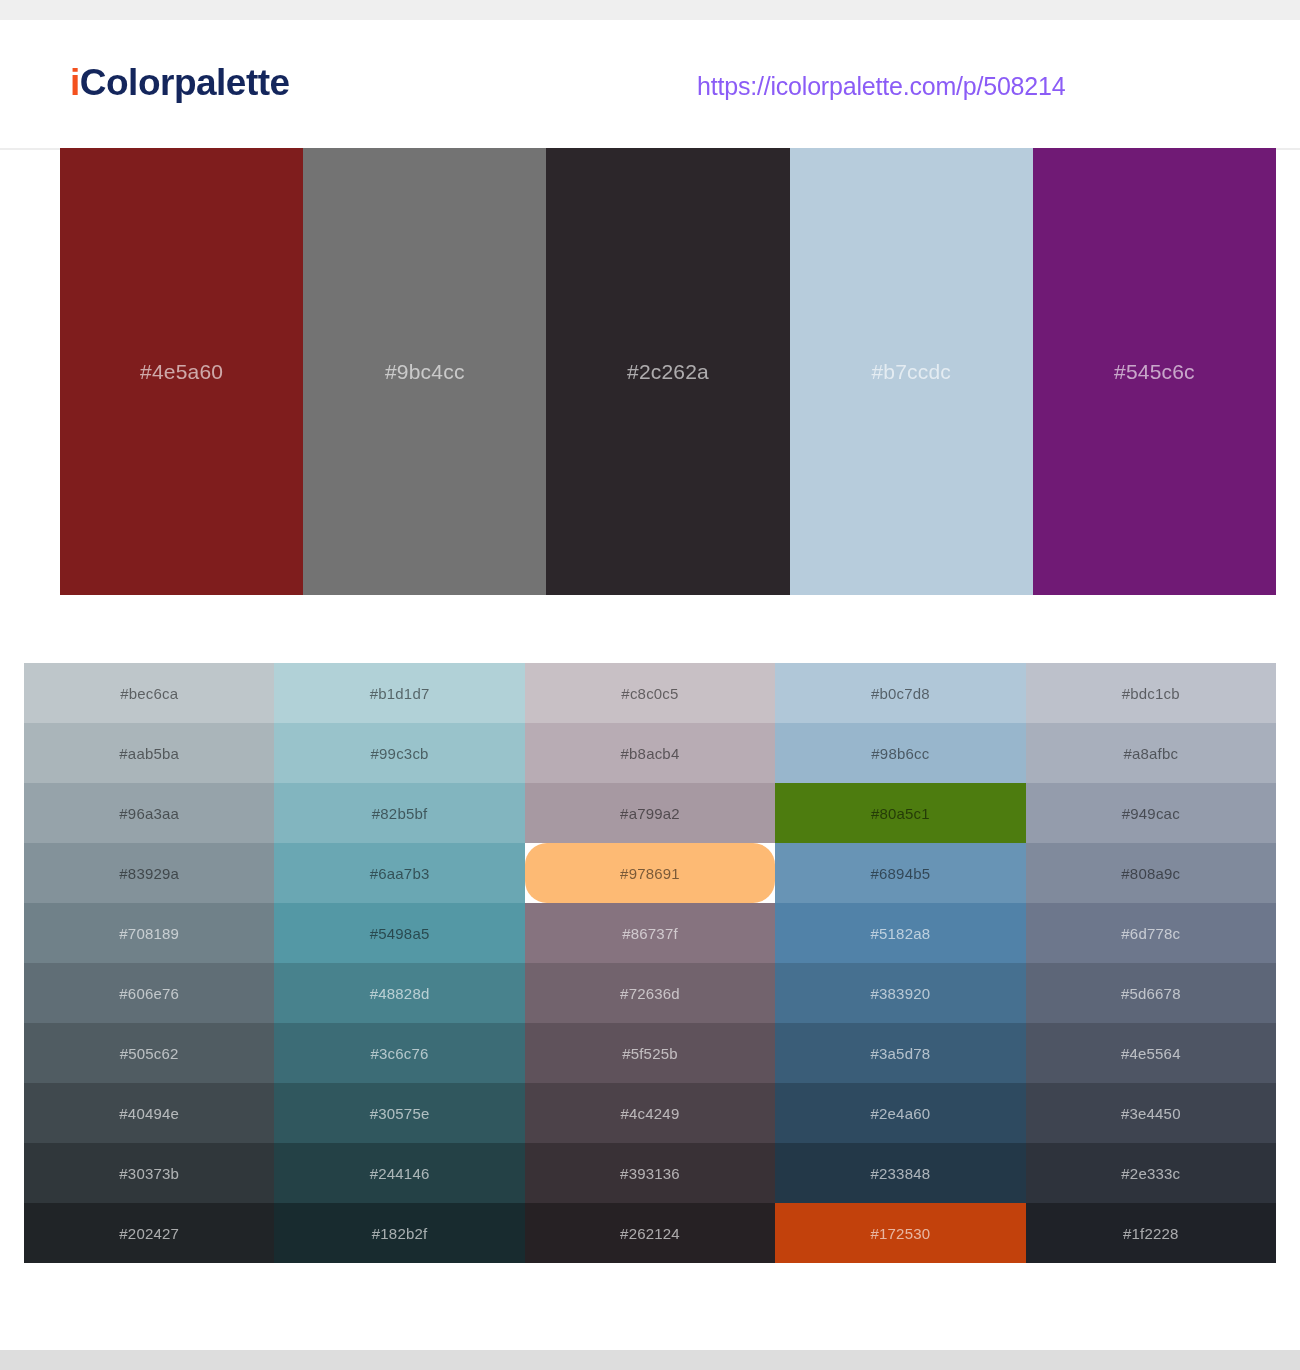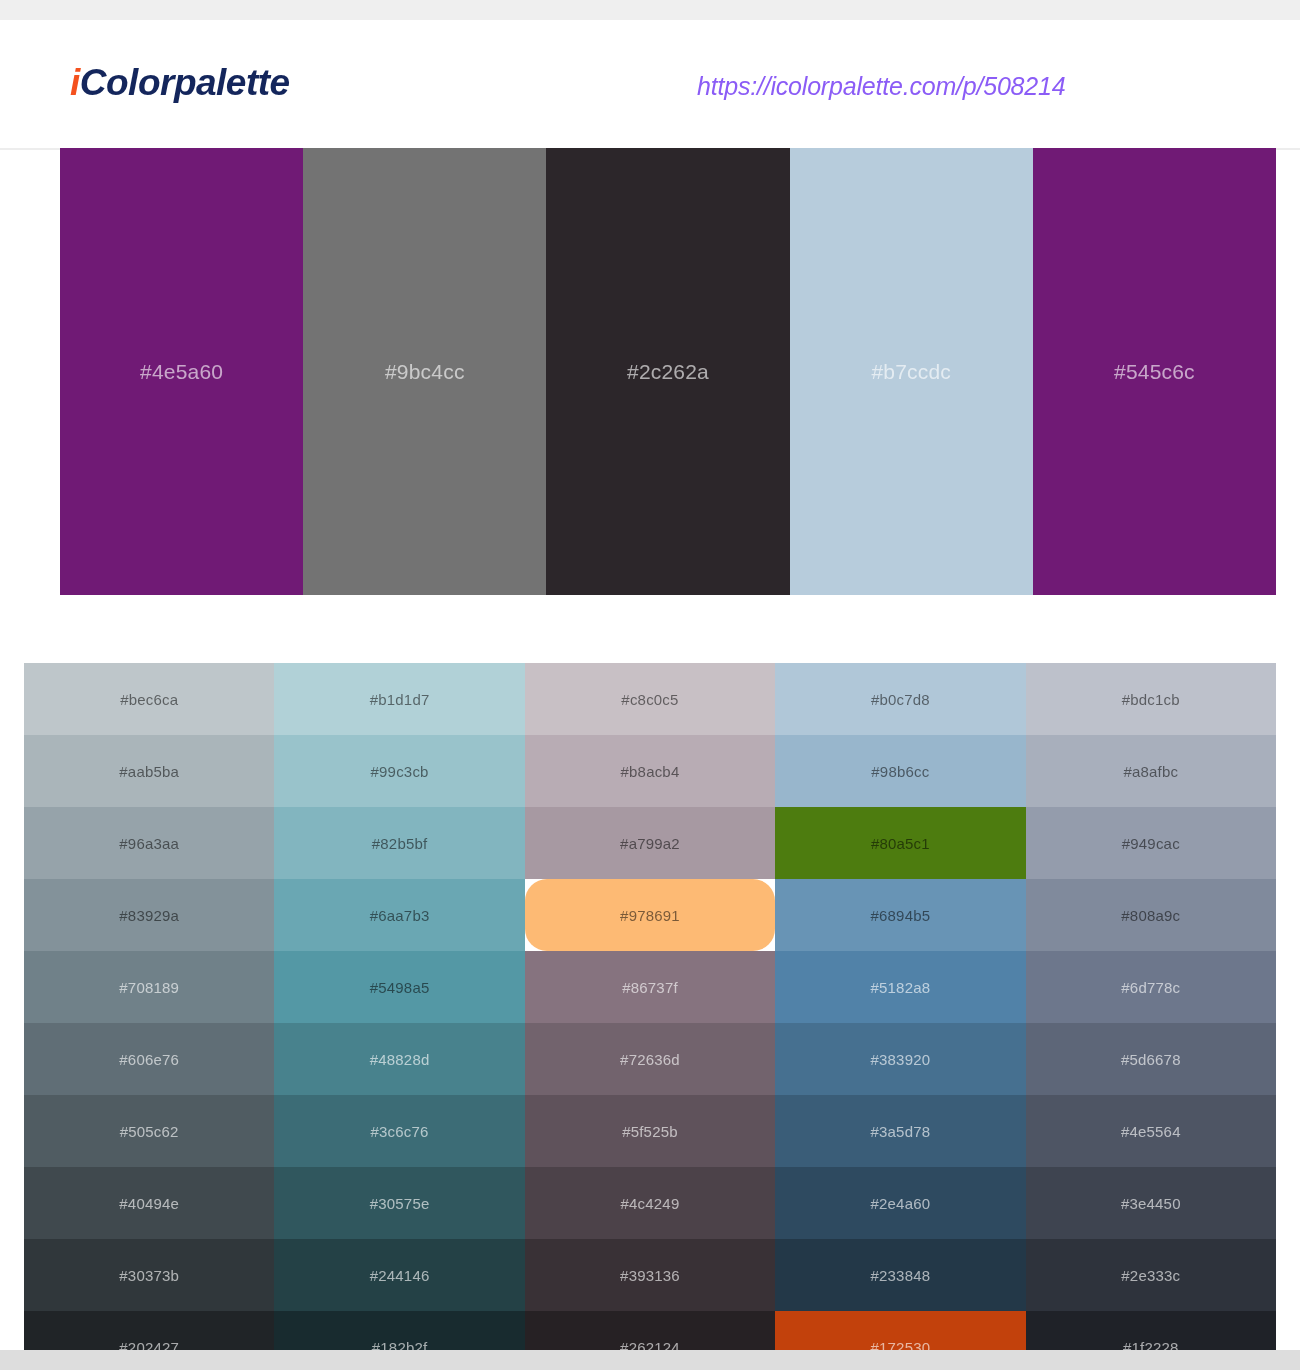--- a/index.html
+++ b/index.html
@@ -21,21 +21,20 @@
     width: 100%;
   }
 
   
   .header {
     position: relative;
     height: 130px;
     background: #ffffff;
     border-bottom: 2px solid #ededed;
     box-sizing: border-box;
-    font-style: italic;
   }
   .logo {
     position: absolute;
     left: 70px;
     top: 44px;
     font-size: 37px;
     font-weight: bold;
     letter-spacing: -0.5px;
     line-height: 1;
     white-space: nowrap;
@@ -83,21 +82,21 @@
   
   .shades-grid {
     position: absolute;
     left: 24px;
     top: 663px;
     width: 1252px;
     display: grid;
     grid-template-columns: repeat(5, 1fr);
   }
   .shade-cell {
-    height: 72px;
+    height: 60px;
     display: flex;
     align-items: center;
     justify-content: center;
   }
   .shade-cell .shade-label {
     font-size: 15px;
     letter-spacing: 0.2px;
     user-select: none;
   }
   .shade-cell.light .shade-label { color: rgba(0,0,0,0.52); }
@@ -119,21 +118,21 @@
 <div class="top-band"></div>
 
 <div class="header">
   <div class="logo">
     <span class="logo-i">i</span><span class="logo-rest">Colorpalette</span>
   </div>
   <div class="page-url">https://icolorpalette.com/p/508214</div>
 </div>
 
 <div class="palette-strip" id="palette-strip">
-    <div class="palette-swatch" style="background: #701a75; margin-left: 36px;">
+    <div class="palette-swatch" style="background: #7f1d1d; margin-left: 36px;">
       <span class="swatch-label">#4e5a60</span>
     </div>
     <div class="palette-swatch" style="background: #737373;">
       <span class="swatch-label">#9bc4cc</span>
     </div>
     <div class="palette-swatch" style="background: rgb(44, 38, 42);">
       <span class="swatch-label">#2c262a</span>
     </div>
     <div class="palette-swatch" style="background: rgb(183, 204, 220);">
       <span class="swatch-label">#b7ccdc</span>

